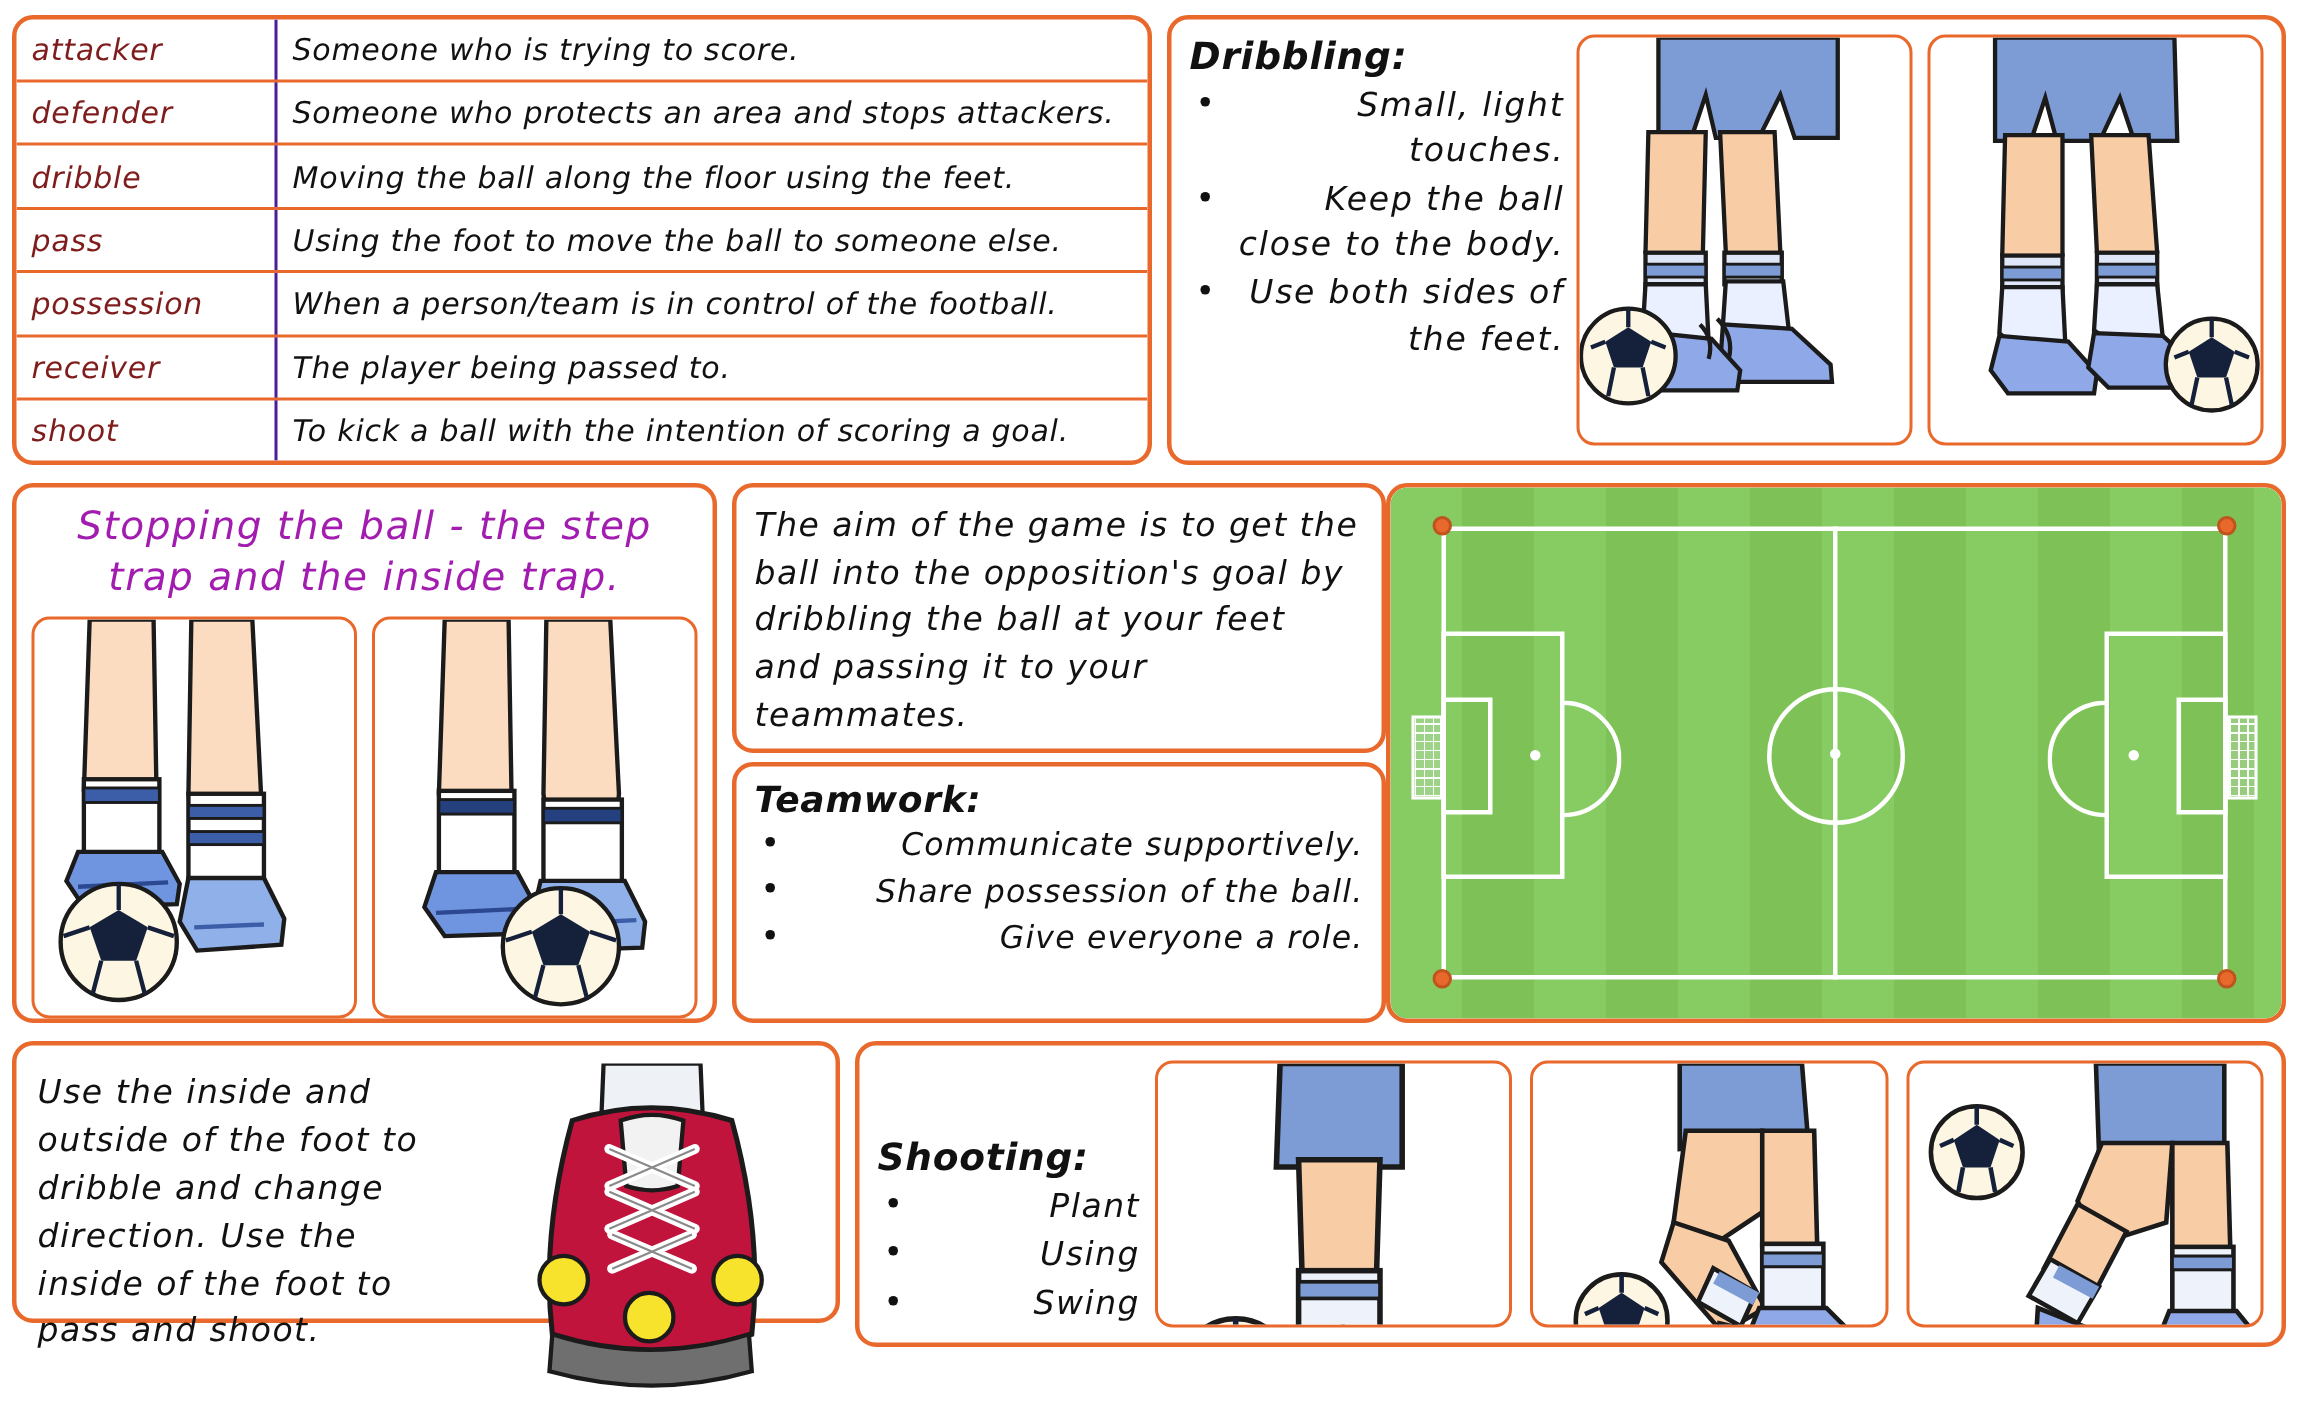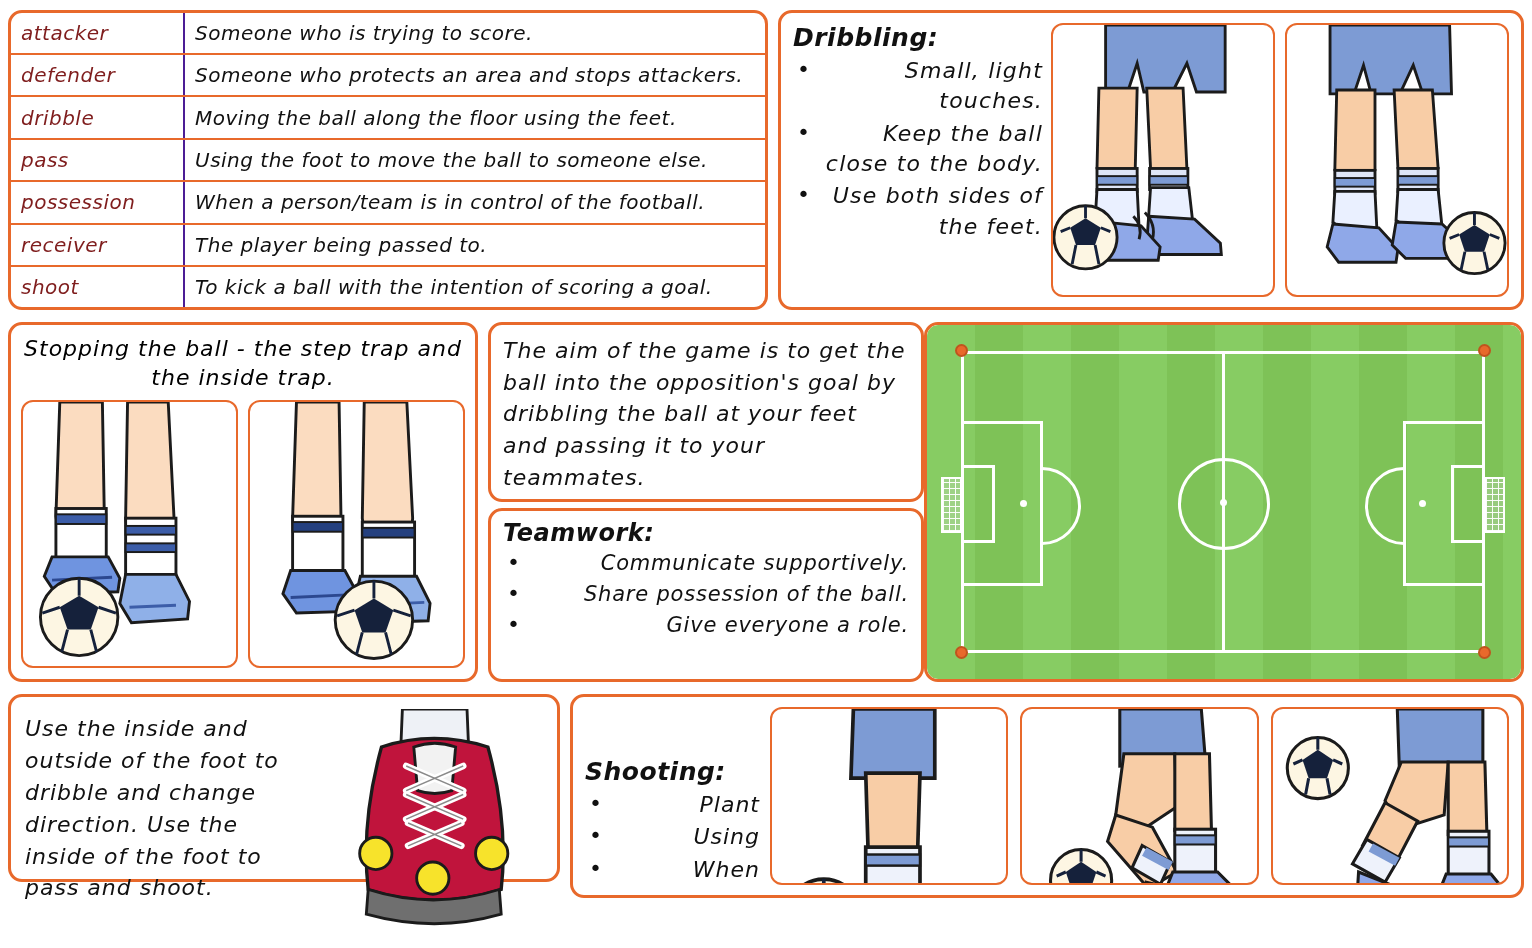--- a/index.html
+++ b/index.html
@@ -128,24 +128,24 @@
   #stopping-panel {
     left: 8px;
     top: 322px;
     width: 470px;
     height: 360px;
     padding: 8px 10px;
   }
   .center-title {
     text-align: center;
     font-style: italic;
-    font-size: 22px;
+    font-size: 26px;
     line-height: 1.3;
     letter-spacing: 1px;
-    color: #000000;
+    color: #a21caf;
     margin: 2px 0 8px 0;
   }
   .stopping-imgs {
     display: flex;
     gap: 10px;
     height: 268px;
   }
   
   #aim-panel {
     left: 488px;
@@ -462,21 +462,21 @@
     </div>
   </div>
 
   <div class="panel" id="shooting-panel">
     <div class="shooting-flex">
       <div class="shoot-text">
         <div class="panel-title">Shooting:</div>
         <ul class="bullets">
           <li>Plant</li>
           <li>Using</li>
-          <li>When</li>
+          <li>Swing</li>
         </ul>
       </div>
       <div class="shoot-imgs">
 
         <div class="img-card">
           <svg class="fig" viewBox="0 0 190 220" preserveAspectRatio="xMidYMid meet">
             <path d="M66,0 L132,0 L132,56 L64,56 Z" fill="#7d9bd4" stroke="#1b1b1b" stroke-width="3"></path>
             <path d="M76,52 L120,52 L118,118 L100,140 L78,118 Z" fill="#f8cda6" stroke="#1b1b1b" stroke-width="3"></path>
             <rect x="76" y="112" width="44" height="46" fill="#eef2fb" stroke="#1b1b1b" stroke-width="3"></rect>
             <rect x="76" y="118" width="44" height="9" fill="#7d9bd4" stroke="#1b1b1b" stroke-width="2"></rect>

